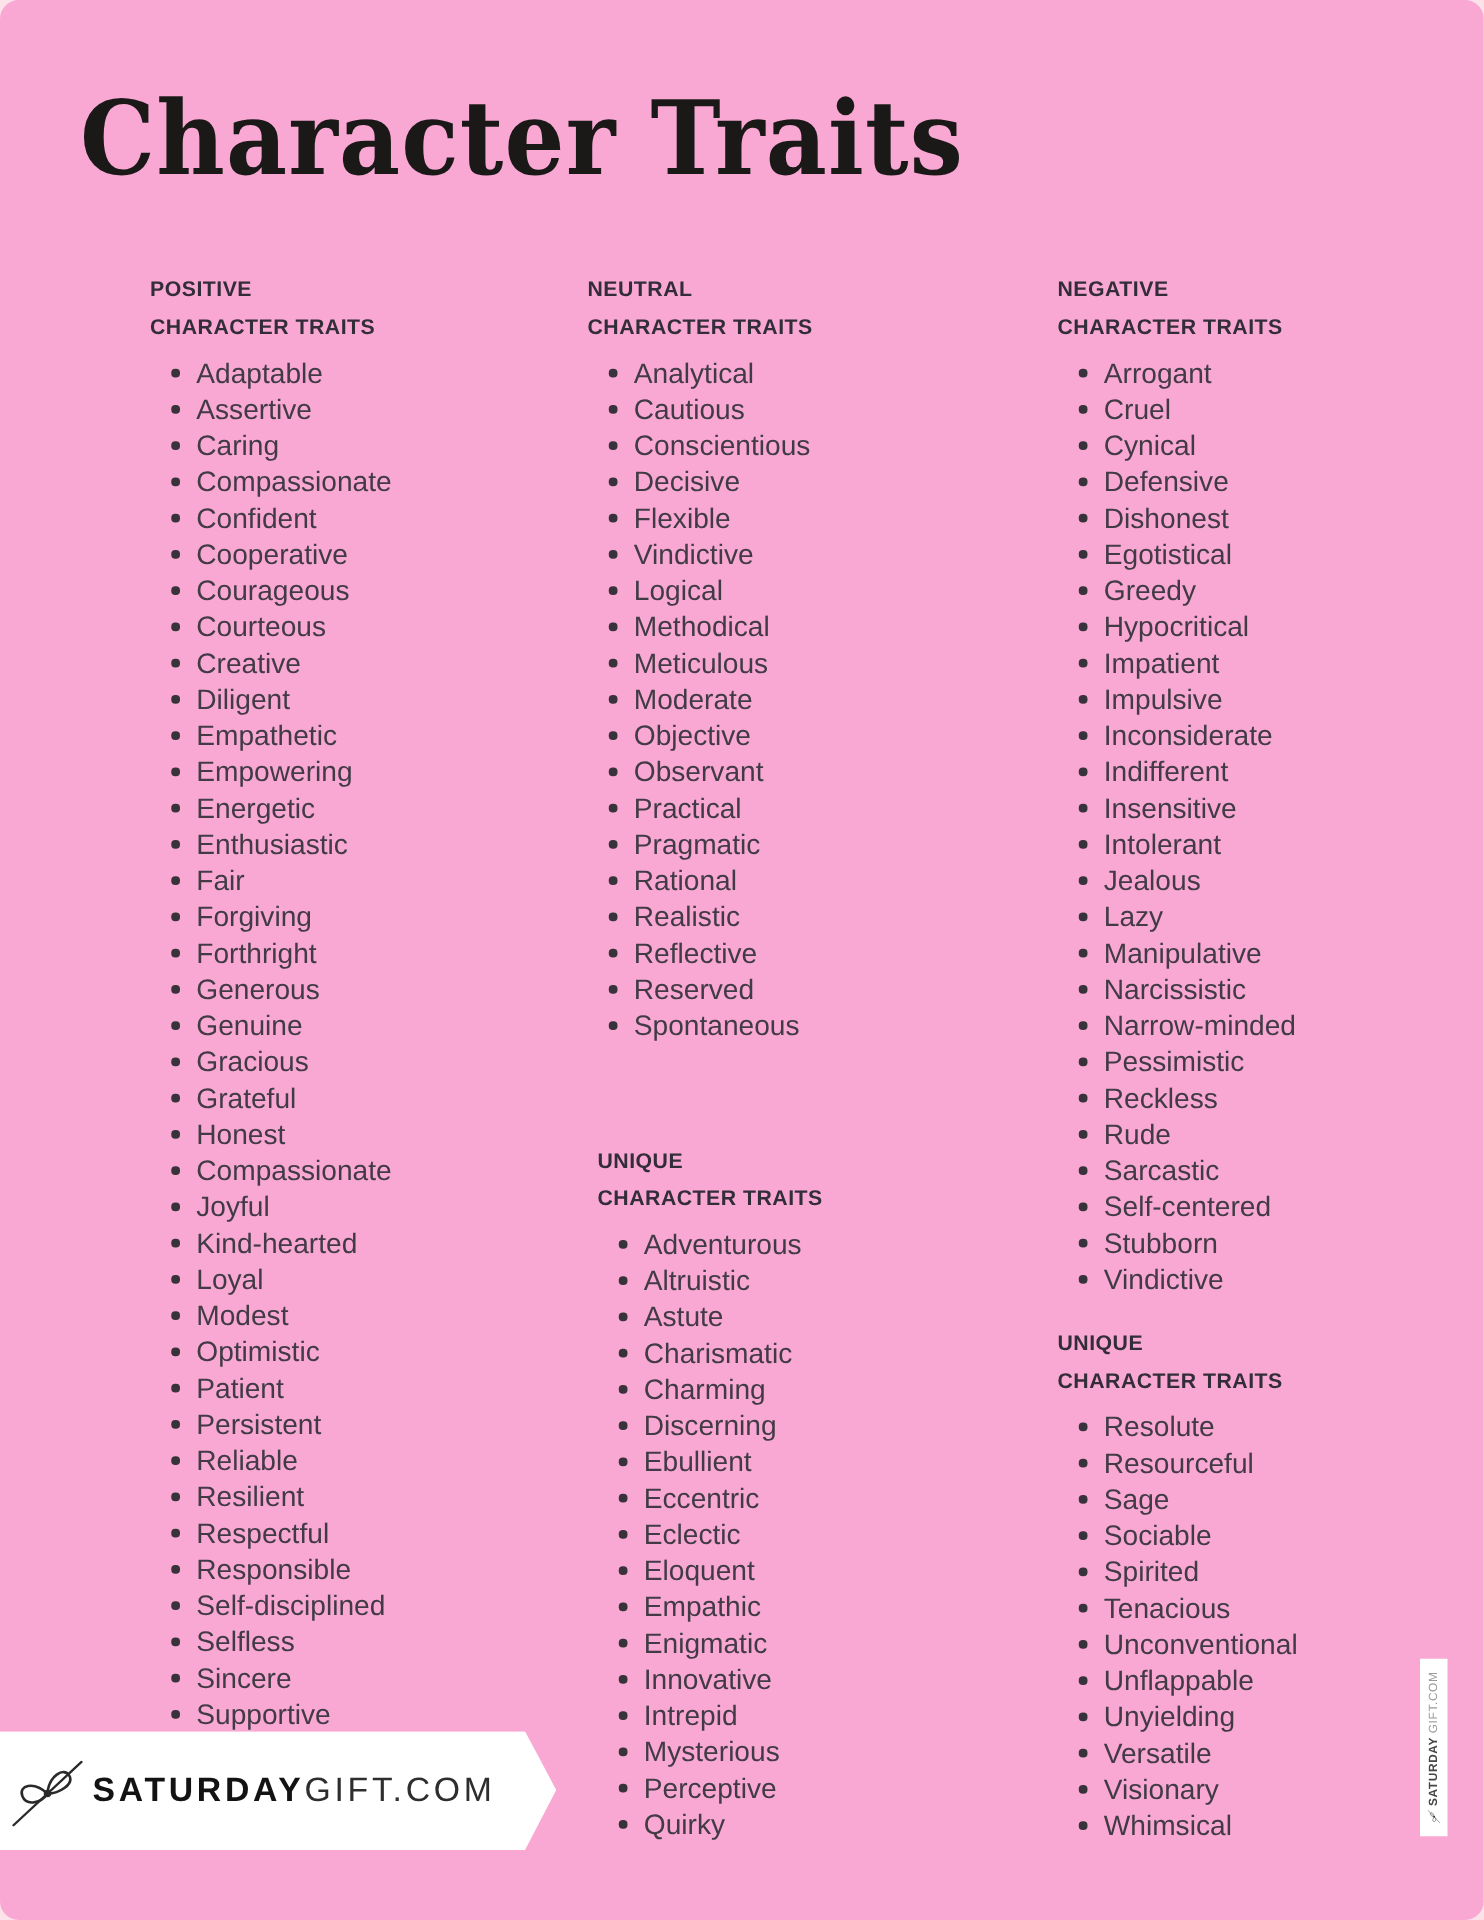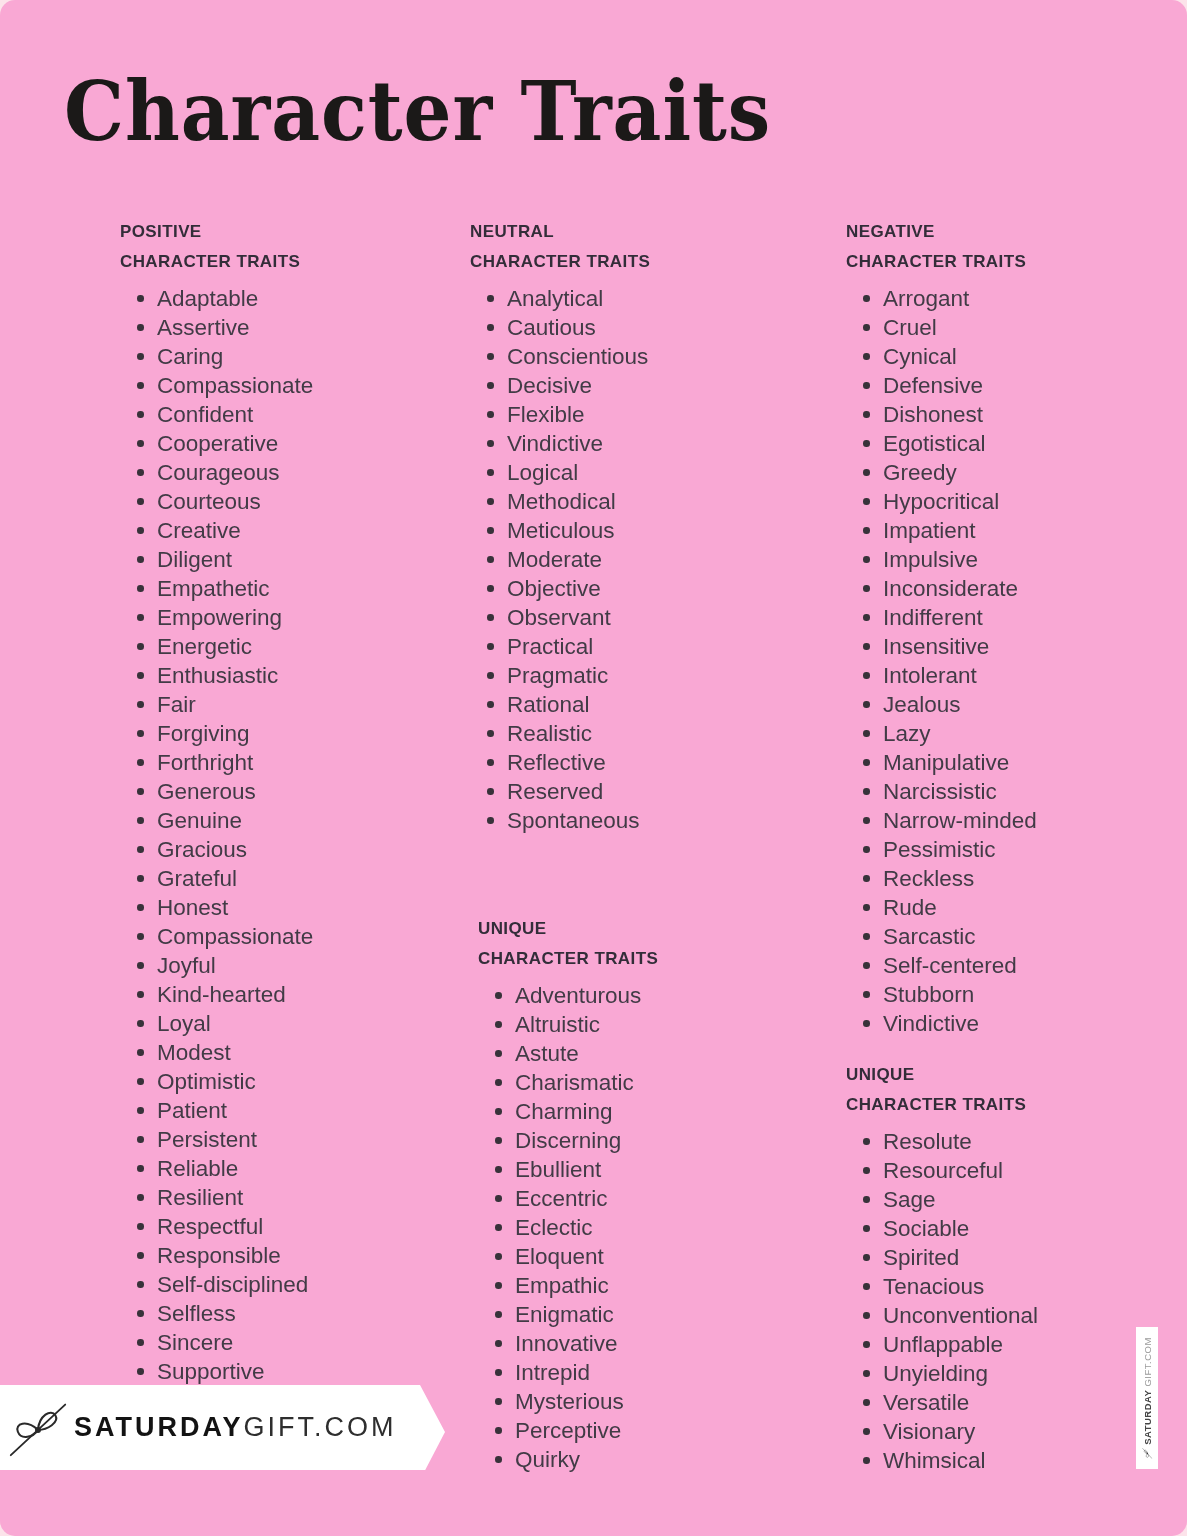--- a/index.html
+++ b/index.html
@@ -22,21 +22,21 @@
   .trait-heading { margin:0; font-size:17px; font-weight:700; line-height:30px;
     color:#332d39; letter-spacing:.4px; }
   .trait-heading span { display:block; }
   .trait-list { list-style:none; margin:7px 0 0 0; padding:0 0 0 37px; }
   .trait-list li { position:relative; font-size:22.5px; line-height:29px; color:#423b46; }
   .trait-list li::before {
     content:""; position:absolute; left:-20px; top:11px;
     width:6.5px; height:6.5px; border-radius:50%; background:#38323a;
   }
   
-  .banner { position:absolute; left:0; top:1385px; width:450px; height:85px; }
+  .banner { position:absolute; left:0; top:1385px; width:450px; height:95px; }
   .banner-bg { position:absolute; left:0; top:0; width:100%; height:100%;
     background:#ffffff;
     clip-path:polygon(0 0, 420px 0, 445px 47px, 420px 95px, 0 95px); }
   .banner-content { position:absolute; left:8px; top:0; height:100%;
     display:flex; align-items:center; }
   .banner-url { margin-left:6px; font-size:27px; letter-spacing:3px; white-space:nowrap; }
   .banner-url .b { font-weight:800; color:#131313; }
   .banner-url .l { font-weight:400; color:#2e2e2e; }
   
   .side-badge { position:absolute; left:1136px; top:1327px; width:22px; height:142px;

